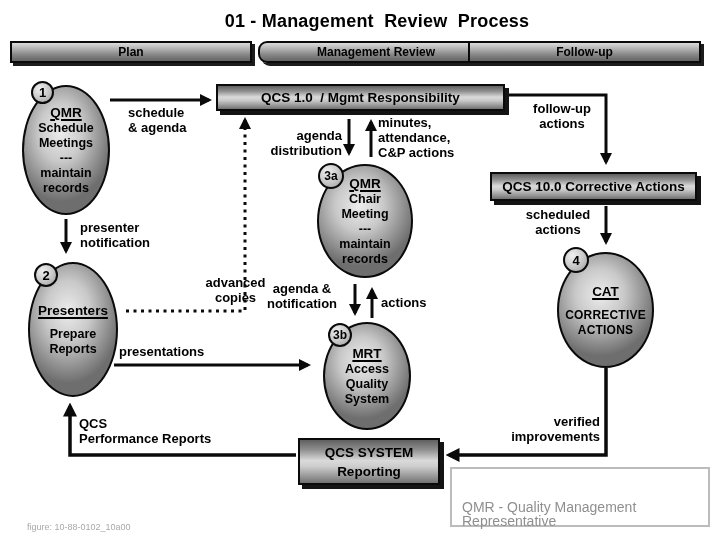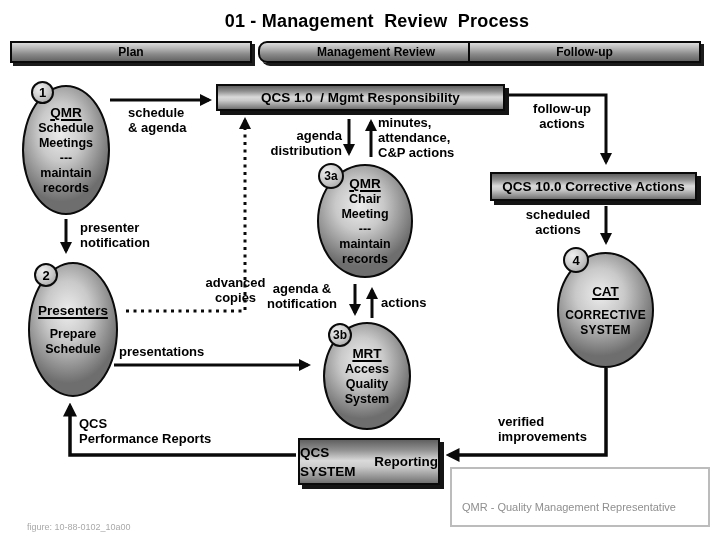--- a/index.html
+++ b/index.html
@@ -26,21 +26,21 @@
   .pbox{
     position:absolute;box-sizing:border-box;border:2px solid #0a0a0a;
     box-shadow:4px 4px 0 #141414;
     background:linear-gradient(180deg,#606060 0%,#8d8d8d 22%,#dadada 48%,#cccccc 62%,#8a8a8a 90%,#707070 100%);
     display:flex;align-items:center;justify-content:center;
     font-size:13.5px;font-weight:bold;white-space:pre-wrap;
   }
   .u{text-decoration-thickness:1.5px;text-underline-offset:2px;}
   .qcs1{left:216px;top:84px;width:289px;height:27px;}
   .qcs10{left:490px;top:172px;width:207px;height:29px;}
-  .qcssys{left:298px;top:438px;width:142px;height:47px;flex-direction:row;line-height:19px;}
+  .qcssys{left:298px;top:438px;width:142px;height:47px;flex-direction:column;line-height:19px;}
   
   .node{
     position:absolute;box-sizing:border-box;border:2.5px solid #0a0a0a;border-radius:50%;
     background:radial-gradient(ellipse 62% 55% at 44% 36%,#ececec 0%,#c9c9c9 42%,#959595 75%,#6e6e6e 100%);
     display:flex;flex-direction:column;align-items:center;justify-content:center;
     text-align:center;
   }
   .ntitle{font-size:13.5px;font-weight:bold;text-decoration:underline;text-decoration-thickness:1.5px;text-underline-offset:2px;line-height:17px;}
   .nbody{font-size:12.5px;font-weight:bold;line-height:15px;white-space:pre-wrap;}
   .e1{left:22px;top:85px;width:88px;height:130px;}
@@ -71,30 +71,30 @@
   .l-prenotif{left:80px;top:220px;}
   .l-agdist{left:258px;top:128px;width:84px;text-align:right;}
   .l-minutes{left:378px;top:115px;}
   .l-fuact{left:523px;top:101px;width:78px;text-align:center;}
   .l-schact{left:518px;top:207px;width:80px;text-align:center;}
   .l-advcopies{left:170px;top:275px;width:75px;text-align:center;margin-left:28px;}
   .l-agnotif{left:260px;top:281px;width:84px;text-align:center;}
   .l-actions{left:381px;top:295px;}
   .l-present{left:119px;top:344px;}
   .l-qcsperf{left:79px;top:416px;}
-  .l-verified{left:498px;top:414px;width:102px;}
+  .l-verified{left:498px;top:414px;width:102px;text-align:right;}
   
   .wires{position:absolute;left:0;top:0;z-index:1;}
   .wire{stroke:#0a0a0a;stroke-width:3;fill:none;}
   .wire.thick{stroke-width:3.5;}
   .wire.dotted{stroke-dasharray:3 4.5;}
   
   .legend{
     position:absolute;left:450px;top:467px;width:260px;height:60px;box-sizing:border-box;
-    border:2px solid #bcbcbc;color:#8f8f8f;font-size:11px;line-height:13.5px;
+    border:2px solid #bcbcbc;color:#8f8f8f;font-size:14px;line-height:13.5px;
     padding:5px 0 16px 10px;background:#fff;white-space:pre-wrap;
   }
   .caption{position:absolute;left:27px;top:522px;font-size:9px;color:#a9a9a9;}
   .z2{z-index:2;}
 </style>
 </head>
 <body>
 
 <div class="slide">
 
@@ -139,40 +139,40 @@
     <div class="ntitle">QMR</div>
     <div class="nbody">Schedule
 Meetings
 ---
 maintain
 records</div>
   </div>
   <div class="node e2 z2">
     <div class="ntitle">Presenters</div>
     <div class="nbody">Prepare
-Schedule</div>
+Reports</div>
   </div>
   <div class="node e3a z2">
     <div class="ntitle">QMR</div>
     <div class="nbody">Chair
 Meeting
 ---
 maintain
 records</div>
   </div>
   <div class="node e3b z2">
     <div class="ntitle">MRT</div>
     <div class="nbody">Access
 Quality
 System</div>
   </div>
   <div class="node e4 z2">
     <div class="ntitle">CAT</div>
     <div class="nbody">CORRECTIVE
-SYSTEM</div>
+ACTIONS</div>
   </div>
 
   <div class="badge b1">1</div>
   <div class="badge b2">2</div>
   <div class="badge b3a">3a</div>
   <div class="badge b3b">3b</div>
   <div class="badge b4">4</div>
 
   <div class="lbl l-schedule">schedule
 &amp; agenda</div>

